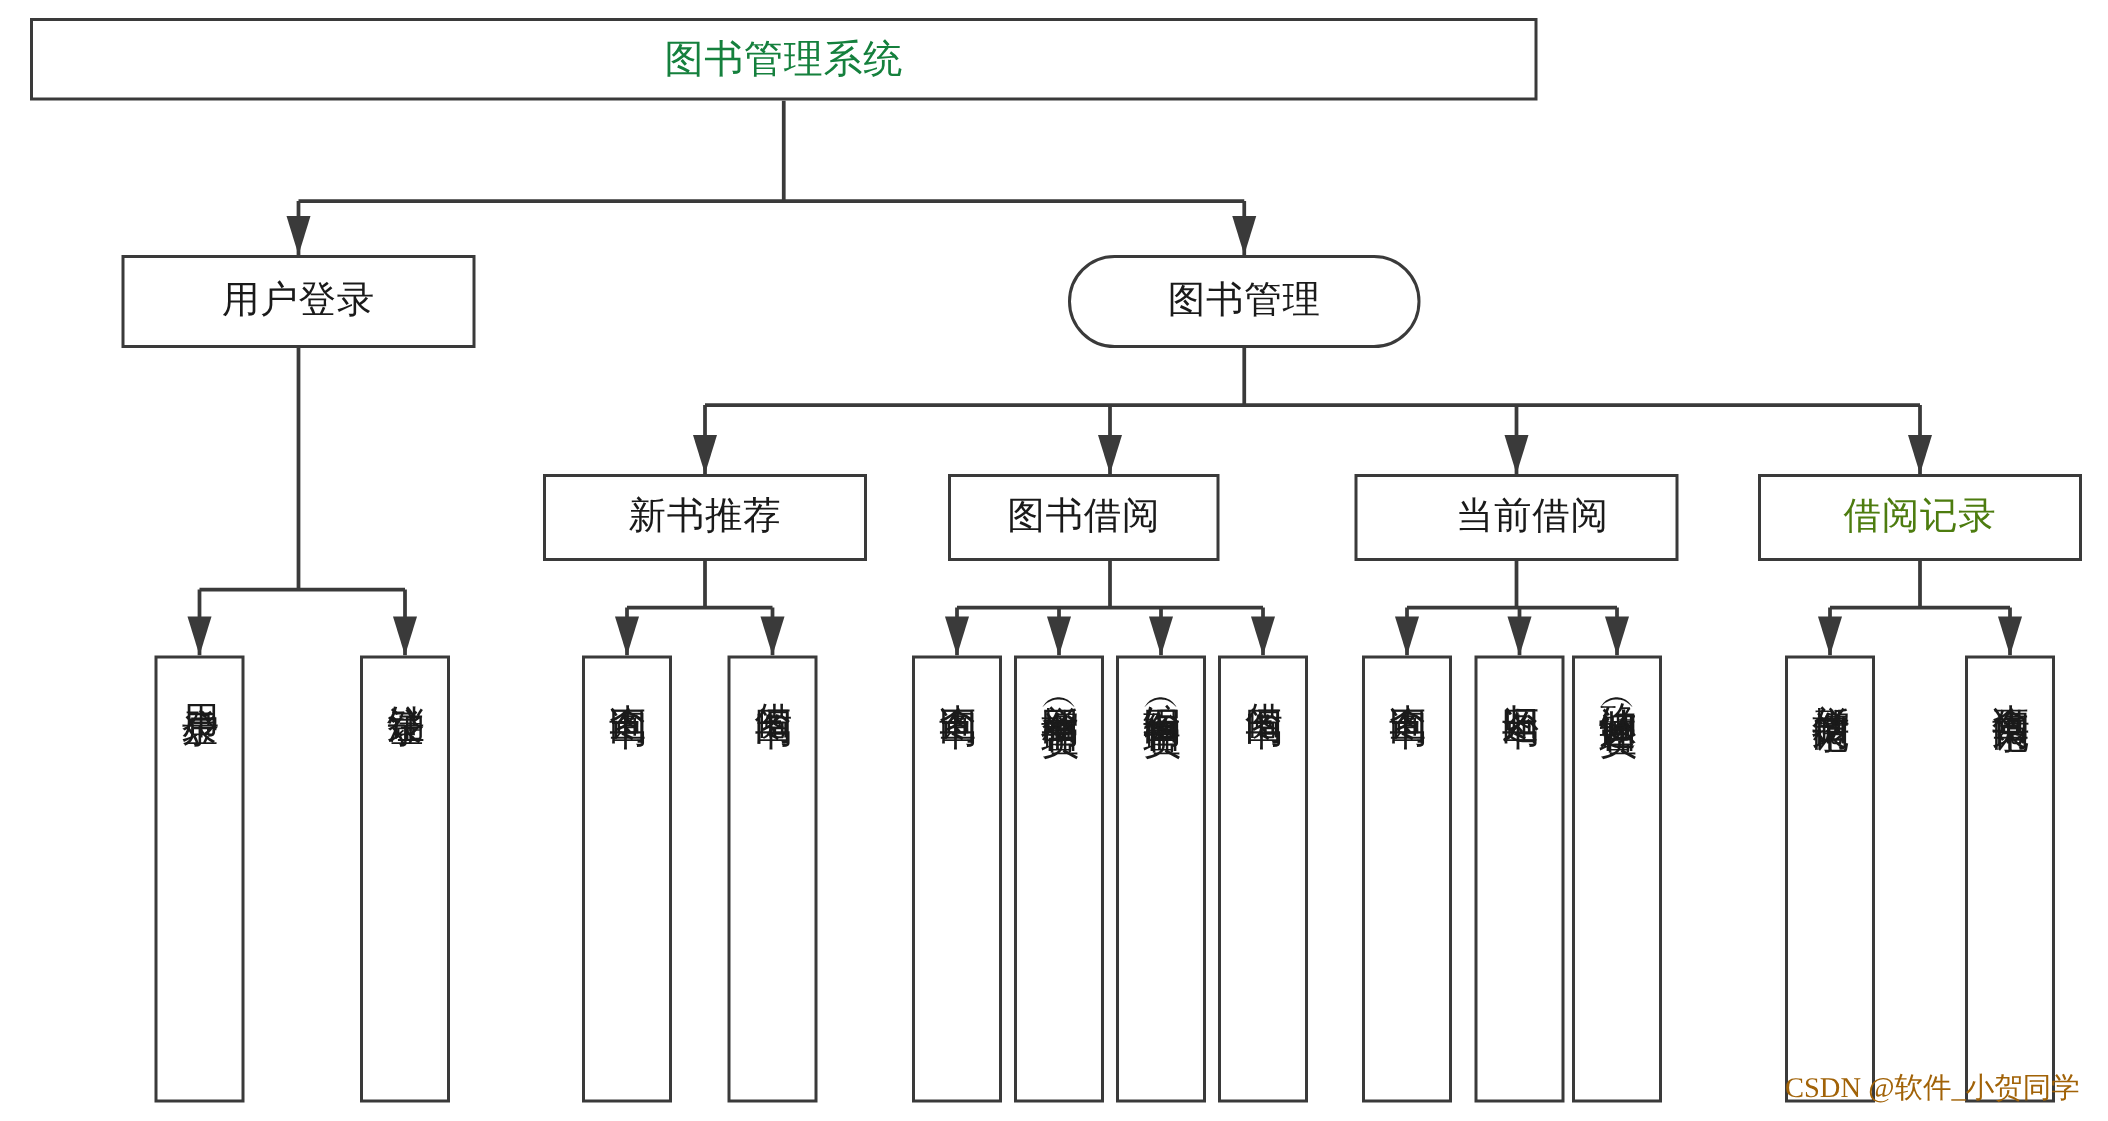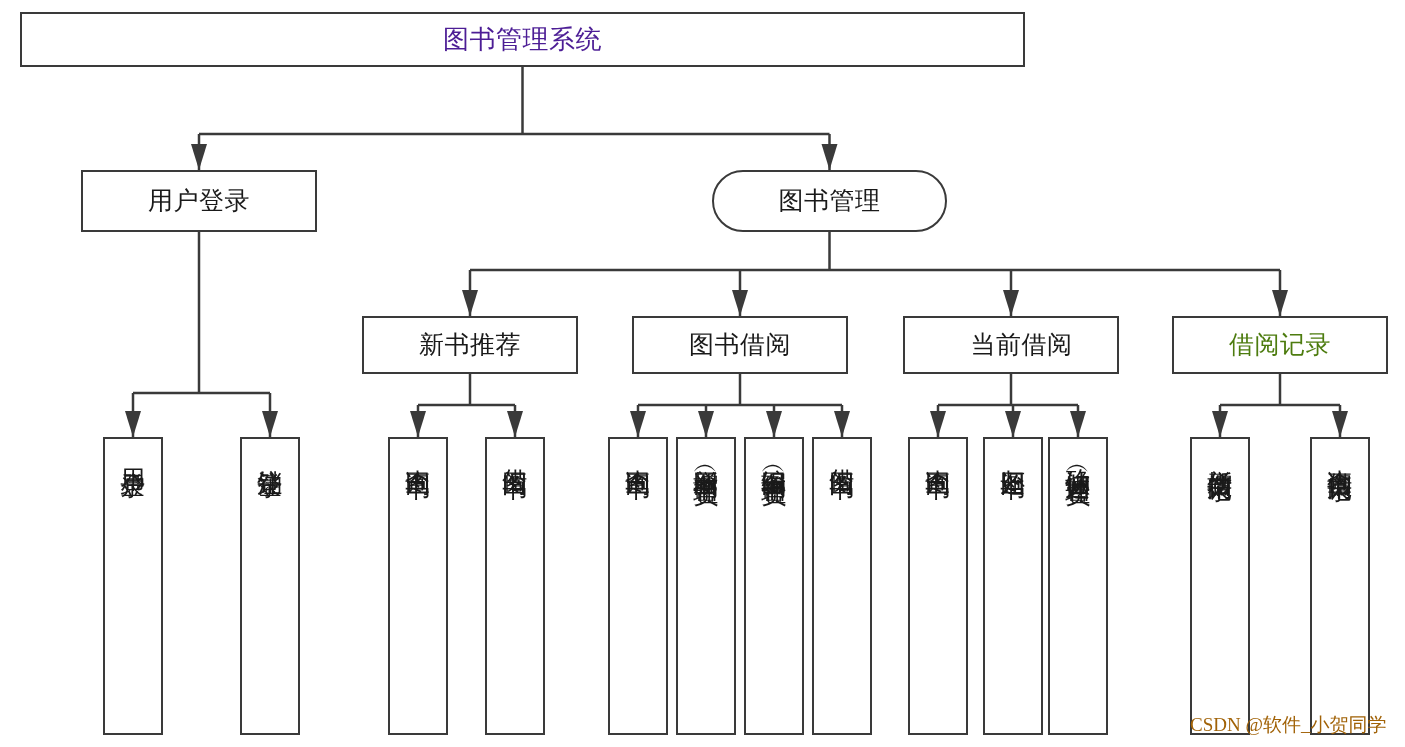--- a/index.html
+++ b/index.html
@@ -122,33 +122,33 @@
       <line x1="1078" y1="405" x2="1078" y2="437" stroke="#3a3a3a" stroke-width="2.5"></line>
       <path d="M 1070 411 L 1086 411 L 1078 437 Z" fill="#3a3a3a"></path>
       <line x1="1280" y1="374" x2="1280" y2="405" stroke="#3a3a3a" stroke-width="2.5"></line>
       <line x1="1220" y1="405" x2="1340" y2="405" stroke="#3a3a3a" stroke-width="2.5"></line>
       <line x1="1220" y1="405" x2="1220" y2="437" stroke="#3a3a3a" stroke-width="2.5"></line>
       <path d="M 1212 411 L 1228 411 L 1220 437 Z" fill="#3a3a3a"></path>
       <line x1="1340" y1="405" x2="1340" y2="437" stroke="#3a3a3a" stroke-width="2.5"></line>
       <path d="M 1332 411 L 1348 411 L 1340 437 Z" fill="#3a3a3a"></path>
     </svg>
   <div id="nodes-layer">
-      <div class="node horiz root" style="left: 20px; top: 12px; width: 1005px; height: 55px; border-color: rgb(58, 58, 58); color: #4c1d95;">
+      <div class="node horiz root" style="left: 20px; top: 12px; width: 1005px; height: 55px; border-color: rgb(58, 58, 58); color: #15803d;">
         <span class="lbl">图书管理系统</span>
       </div>
       <div class="node horiz" style="left: 81px; top: 170px; width: 236px; height: 62px; border-color: rgb(58, 58, 58); color: rgb(26, 26, 26);">
         <span class="lbl">用户登录</span>
       </div>
       <div class="node horiz" style="left: 712px; top: 170px; width: 235px; height: 62px; border-color: rgb(58, 58, 58); color: rgb(26, 26, 26); border-radius: 31px;">
         <span class="lbl">图书管理</span>
       </div>
       <div class="node horiz" style="left: 362px; top: 316px; width: 216px; height: 58px; border-color: rgb(58, 58, 58); color: rgb(26, 26, 26);">
         <span class="lbl">新书推荐</span>
       </div>
-      <div class="node horiz" style="left: 632px; top: 316px; width: 216px; height: 58px; border-color: rgb(58, 58, 58); color: rgb(26, 26, 26);">
+      <div class="node horiz" style="left: 632px; top: 316px; width: 181px; height: 58px; border-color: rgb(58, 58, 58); color: rgb(26, 26, 26);">
         <span class="lbl">图书借阅</span>
       </div>
       <div class="node horiz" style="left: 903px; top: 316px; width: 216px; height: 58px; border-color: rgb(58, 58, 58); color: rgb(26, 26, 26); padding-left: 21px;">
         <span class="lbl">当前借阅</span>
       </div>
       <div class="node horiz" style="left: 1172px; top: 316px; width: 216px; height: 58px; border-color: rgb(58, 58, 58); color: #4d7c0f;">
         <span class="lbl">借阅记录</span>
       </div>
       <div class="node vert" style="left: 103px; top: 437px; width: 60px; height: 298px; border-color: rgb(58, 58, 58); color: rgb(26, 26, 26);">
         <span class="lbl">用户登录</span>

